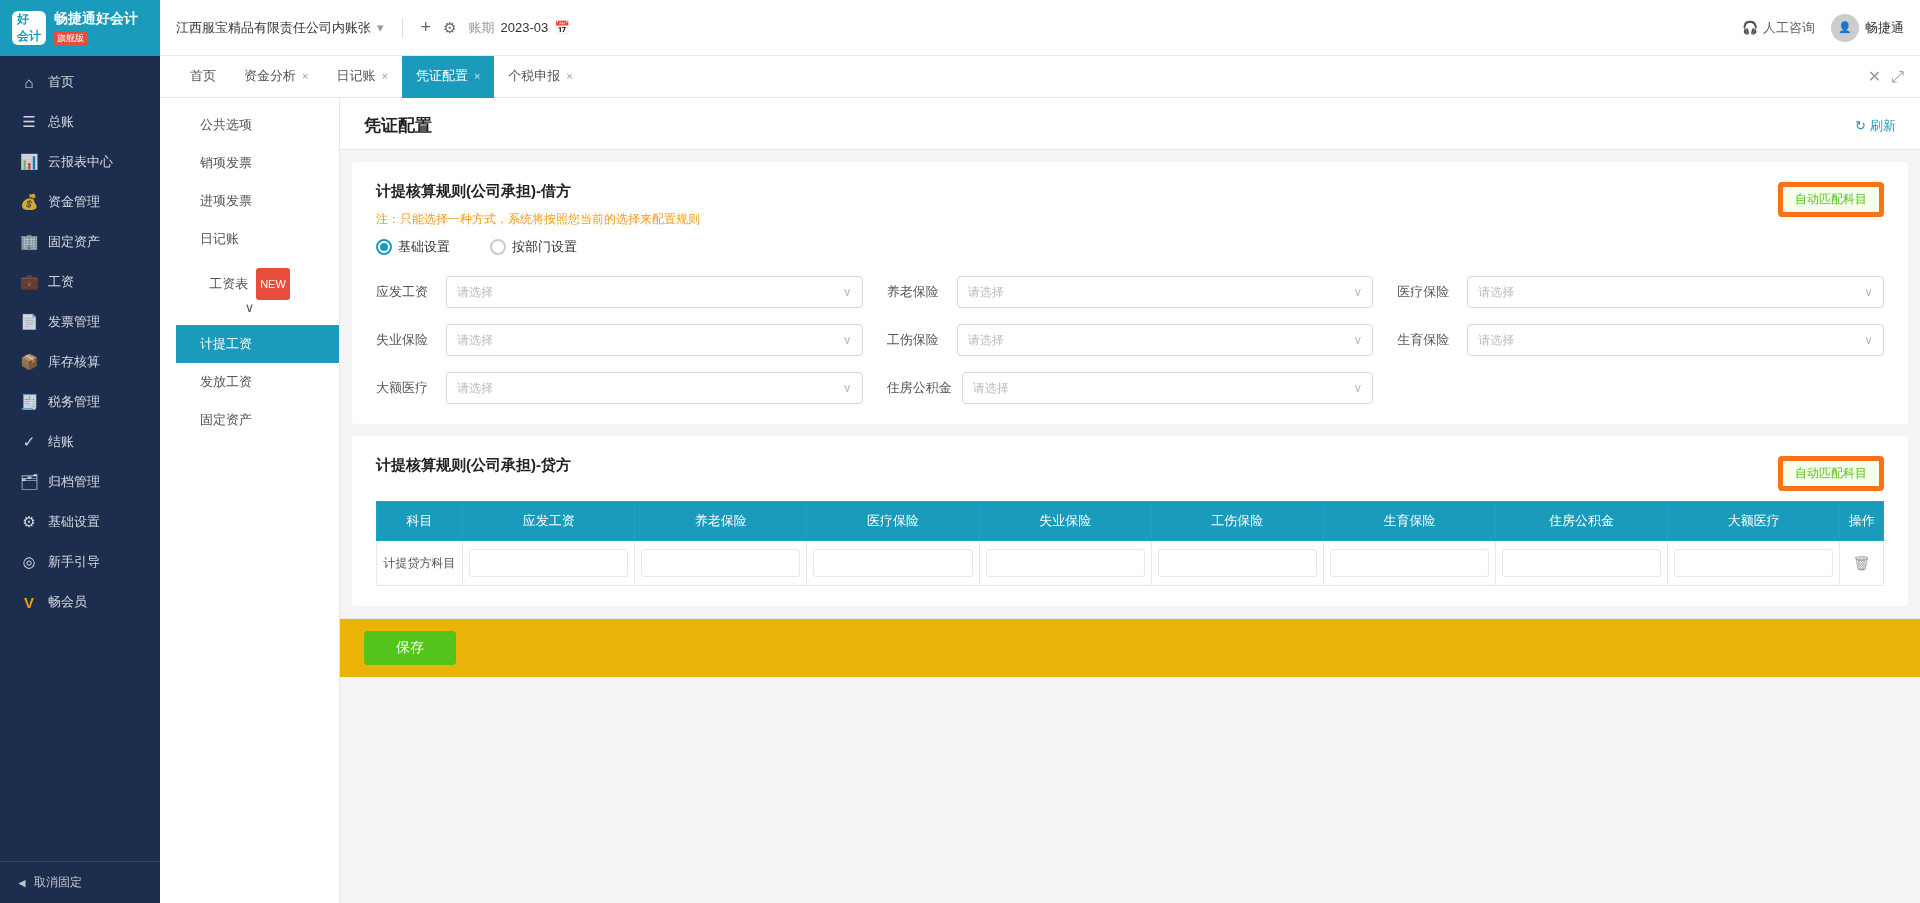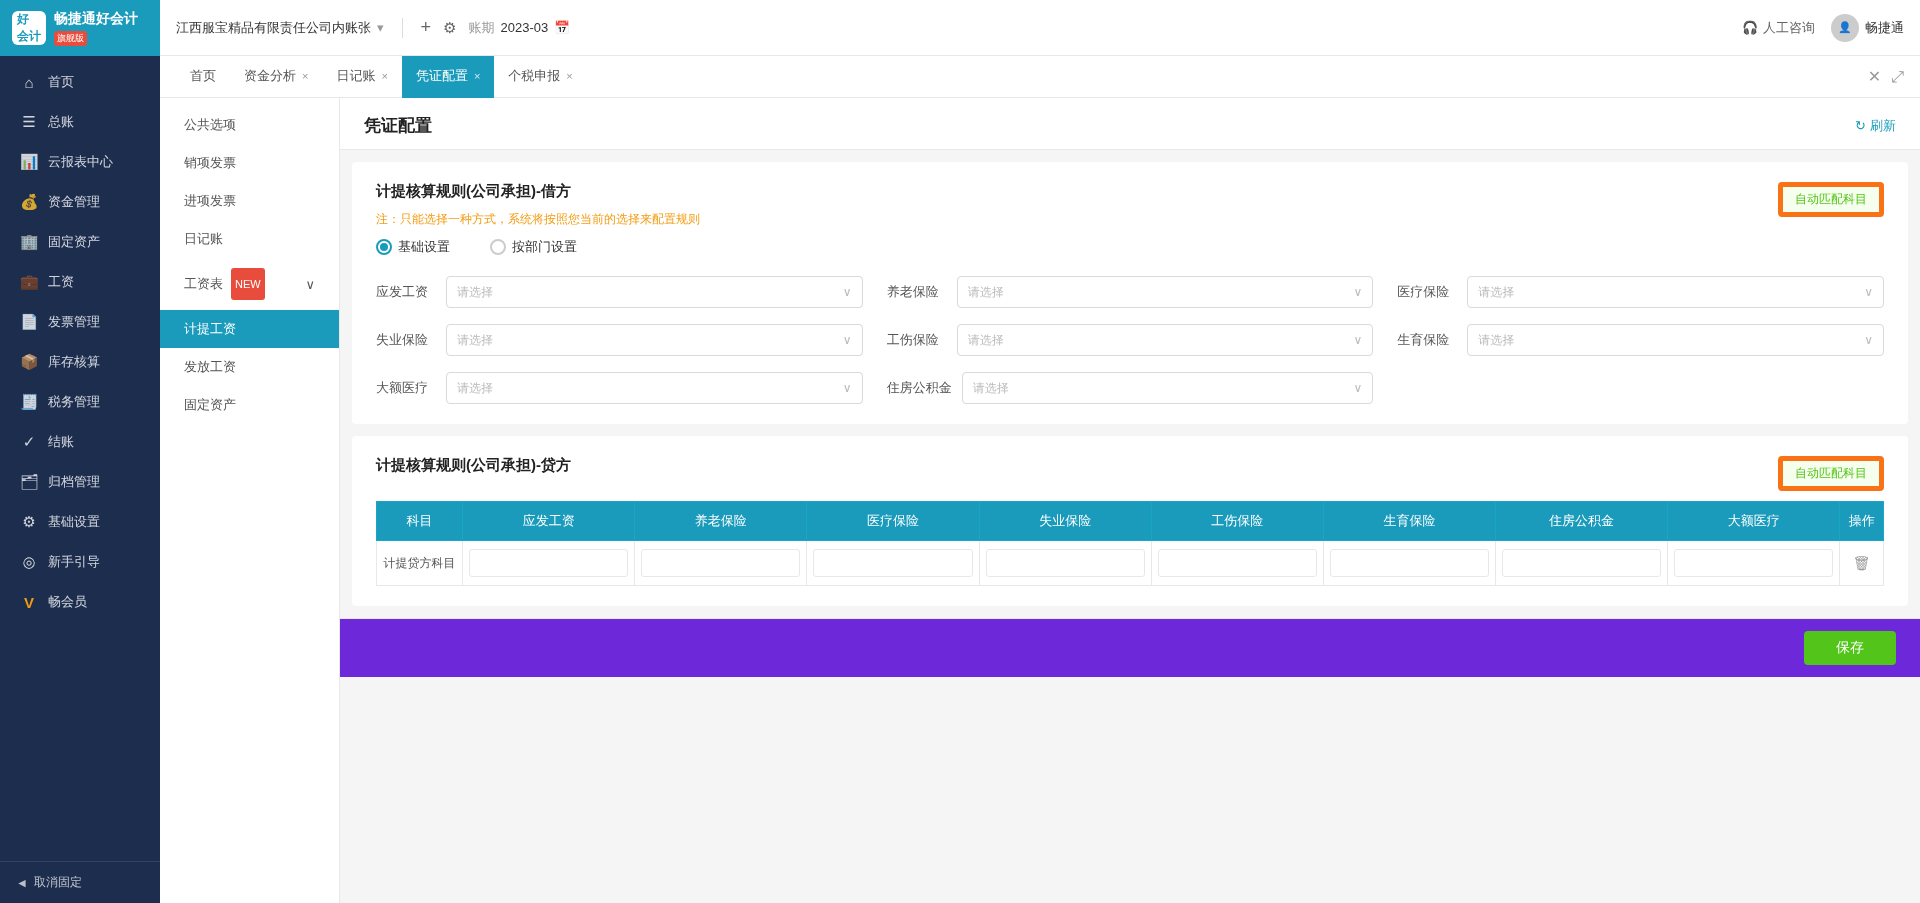--- a/index.html
+++ b/index.html
@@ -120,28 +120,30 @@
       border-right: 1px solid #e8e8e8;
       overflow-y: auto;
       padding: 8px 0;
     }
     .left-menu-item {
       padding: 10px 24px;
       cursor: pointer;
       font-size: 13px;
       color: #555;
       transition: background 0.2s;
+      margin-left: 16px;
     }
     .left-menu-item.active { background: #1a9bbc; color: #fff; }
     .left-menu-group {
       display: flex; align-items: center; justify-content: space-between;
       padding: 10px 24px;
       cursor: pointer;
       font-size: 13px;
       color: #555;
+      flex-direction: column;
     }
     .left-menu-group .new-badge {
       background: #e74c3c; color: #fff; font-size: 11px;
       padding: 10px 4px; border-radius: 3px; margin-left: 4px;
     }
     .left-menu-group-row { display: flex; align-items: center; gap: 4px; }
 
     
     .page-content {
       flex: 1;
@@ -260,24 +262,23 @@
       color: #555;
       outline: none;
       background: #fff;
     }
     .table-icon { color: #999; cursor: pointer; font-size: 14px; }
 
     
     .save-bar {
       position: sticky;
       bottom: 0;
-      background: #6d28d9;
+      background: #eab308;
       padding: 12px 24px;
       display: flex;
-      justify-content: flex-end;
       border-top: 1px solid #e8e8e8;
     }
     .save-btn {
       background: #52c41a;
       color: #fff;
       border: none;
       border-radius: 4px;
       padding: 8px 32px;
       font-size: 14px;
       cursor: pointer;

